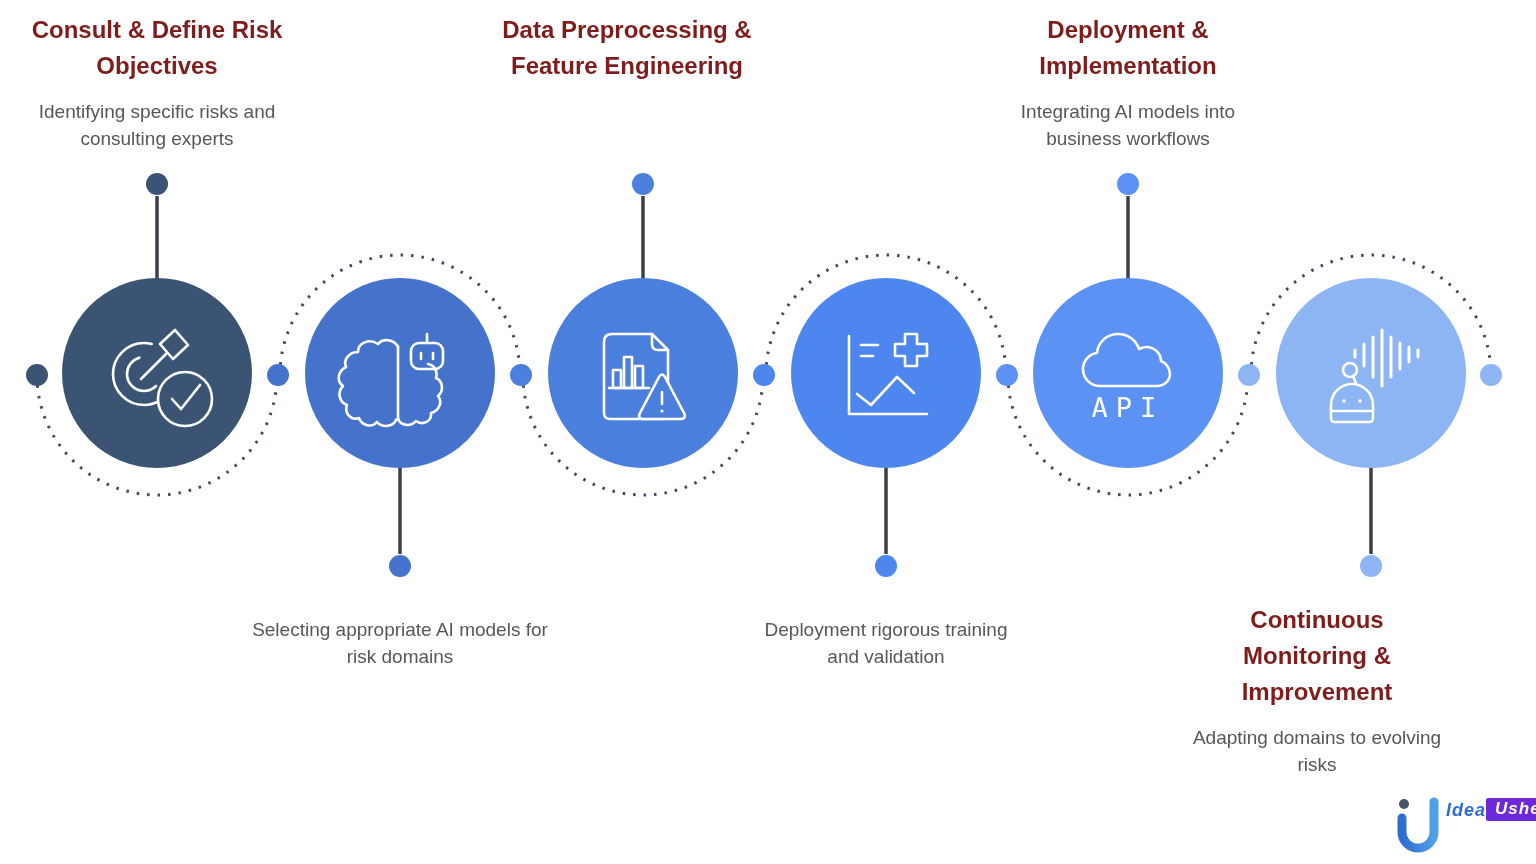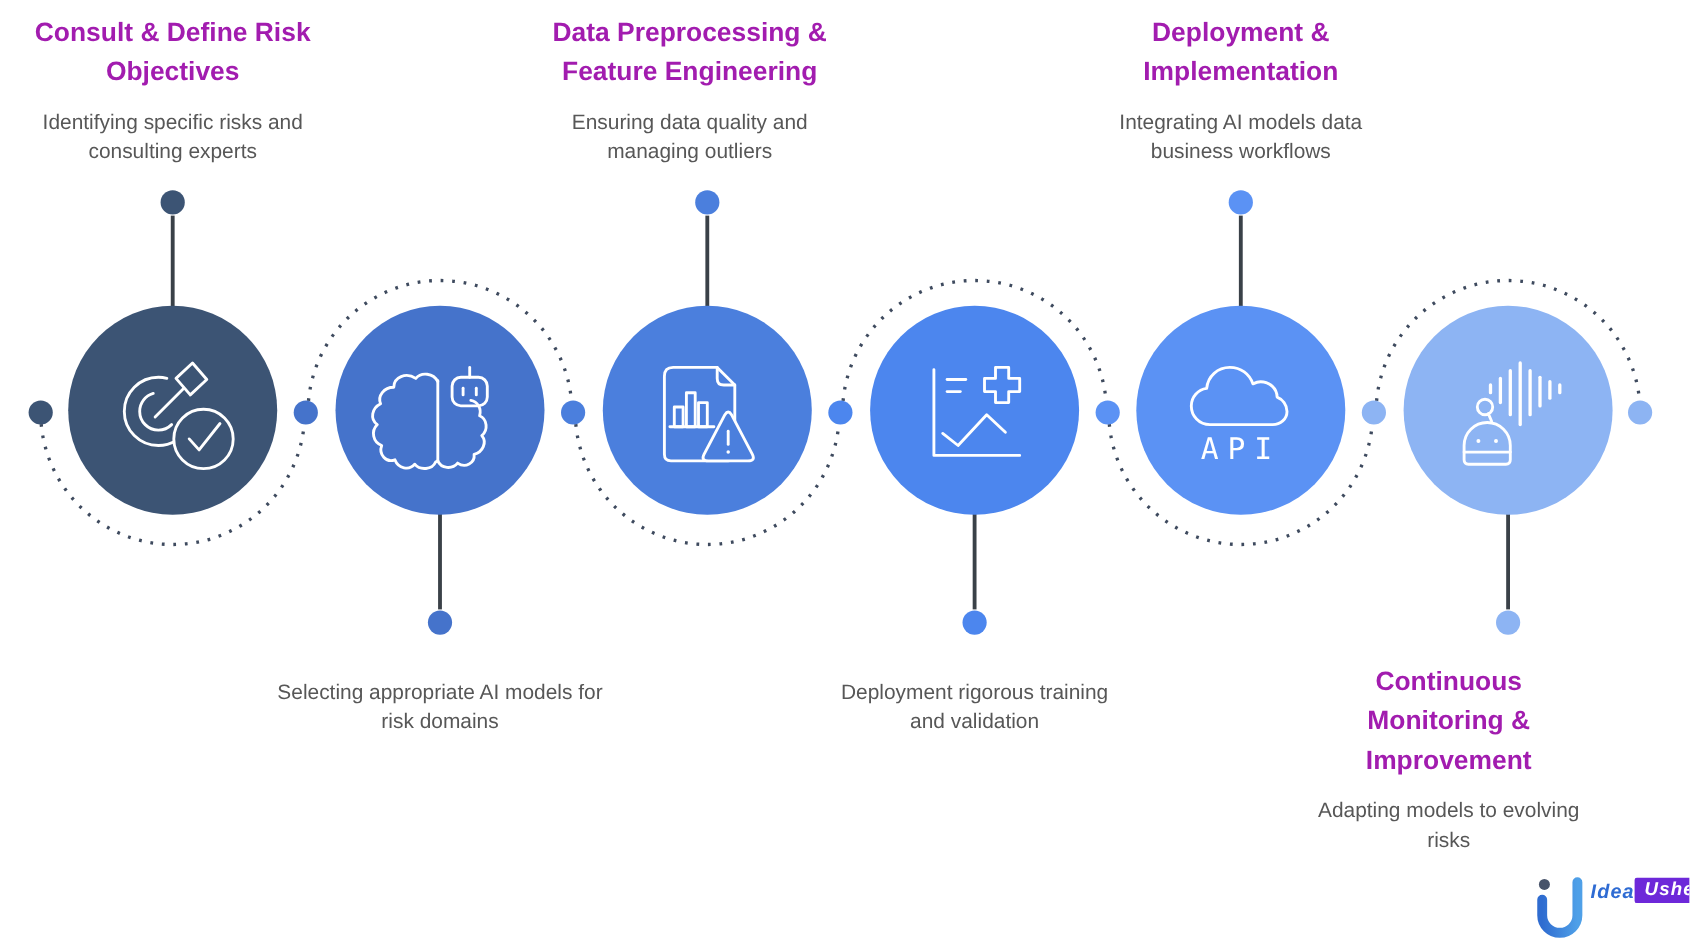--- a/index.html
+++ b/index.html
@@ -2,21 +2,21 @@
 <html><head>
 <meta charset="utf-8">
 <style>
   html,body{margin:0;padding:0;background:#fff;}
   .canvas{position:relative;width:1536px;height:864px;background:#ffffff;overflow:hidden;
           font-family:"Liberation Sans",sans-serif;}
   .diagram{position:absolute;left:0;top:0;}
   .step-text{position:absolute;width:320px;text-align:center;}
   .pos-top{top:12px;}
   .pos-bottom{top:602px;}
-  .step-title{font-weight:700;font-size:24px;line-height:1.5;color:#a21caf;margin:0 auto;}
+  .step-title{font-weight:700;font-size:24px;line-height:1.5;color:#7f1d1d;margin:0 auto;}
   .step-subtitle{font-size:19px;line-height:1.42;color:#575757;margin:15px auto 0 auto;}
   .logo{position:absolute;left:1392px;top:794px;width:142px;height:66px;display:flex;align-items:flex-start;}
   .logo-mark{flex:0 0 auto;}
   .logo-col{margin-left:2px;padding-top:3px;display:flex;flex-direction:row;align-items:flex-end;}
   .brand-top{font-weight:700;font-size:18px;color:#2E6BD3;letter-spacing:1px;font-style:italic;}
   .brand-box{margin-top:1px;background:#6d28d9;border-radius:2px;padding:1px 15px 2px 9px;}
   .brand-bottom{font-weight:700;font-size:17px;color:#ffffff;letter-spacing:1px;font-style:italic;}
   .tagline{margin-top:2px;font-size:5px;font-weight:700;color:#2E6BD3;letter-spacing:0.6px;white-space:nowrap;}
 </style>
 </head>
@@ -140,35 +140,34 @@
     <div class="step-title" style="max-width:300px">Consult &amp; Define Risk Objectives</div>
     <div class="step-subtitle" style="max-width:272px">Identifying specific risks and consulting experts</div>
   </div>
 
   <div class="step-text pos-bottom" style="left:240px">
     <div class="step-subtitle" style="max-width:300px">Selecting appropriate AI models for risk domains</div>
   </div>
 
   <div class="step-text pos-top" style="left:467px">
     <div class="step-title" style="max-width:300px">Data Preprocessing &amp; Feature Engineering</div>
-    <div class="step-subtitle" style="max-width:245px">Ensuring data quality and managing outliers</div>
   </div>
 
   <div class="step-text pos-bottom" style="left:726px">
     <div class="step-subtitle" style="max-width:270px">Deployment rigorous training and validation</div>
   </div>
 
   <div class="step-text pos-top" style="left:968px">
     <div class="step-title" style="max-width:260px">Deployment &amp; Implementation</div>
-    <div class="step-subtitle" style="max-width:250px">Integrating AI models data business workflows</div>
+    <div class="step-subtitle" style="max-width:250px">Integrating AI models into business workflows</div>
   </div>
 
   <div class="step-text pos-bottom" style="left:1157px">
     <div class="step-title" style="max-width:210px">Continuous Monitoring &amp; Improvement</div>
-    <div class="step-subtitle" style="max-width:270px">Adapting models to evolving risks</div>
+    <div class="step-subtitle" style="max-width:270px">Adapting domains to evolving risks</div>
   </div>
 
   <div class="logo">
     <svg class="logo-mark" width="52" height="64" viewBox="0 0 52 64">
       <circle cx="12" cy="10" r="5" fill="#47536A"></circle>
       <path d="M 10 24 V 38 A 16 16 0 0 0 42 38 V 8" fill="none" stroke="url(#ug)" stroke-width="9" stroke-linecap="round"></path>
     </svg>
     <div class="logo-col">
       <span class="brand-top">Idea</span>
       <span class="brand-box">

